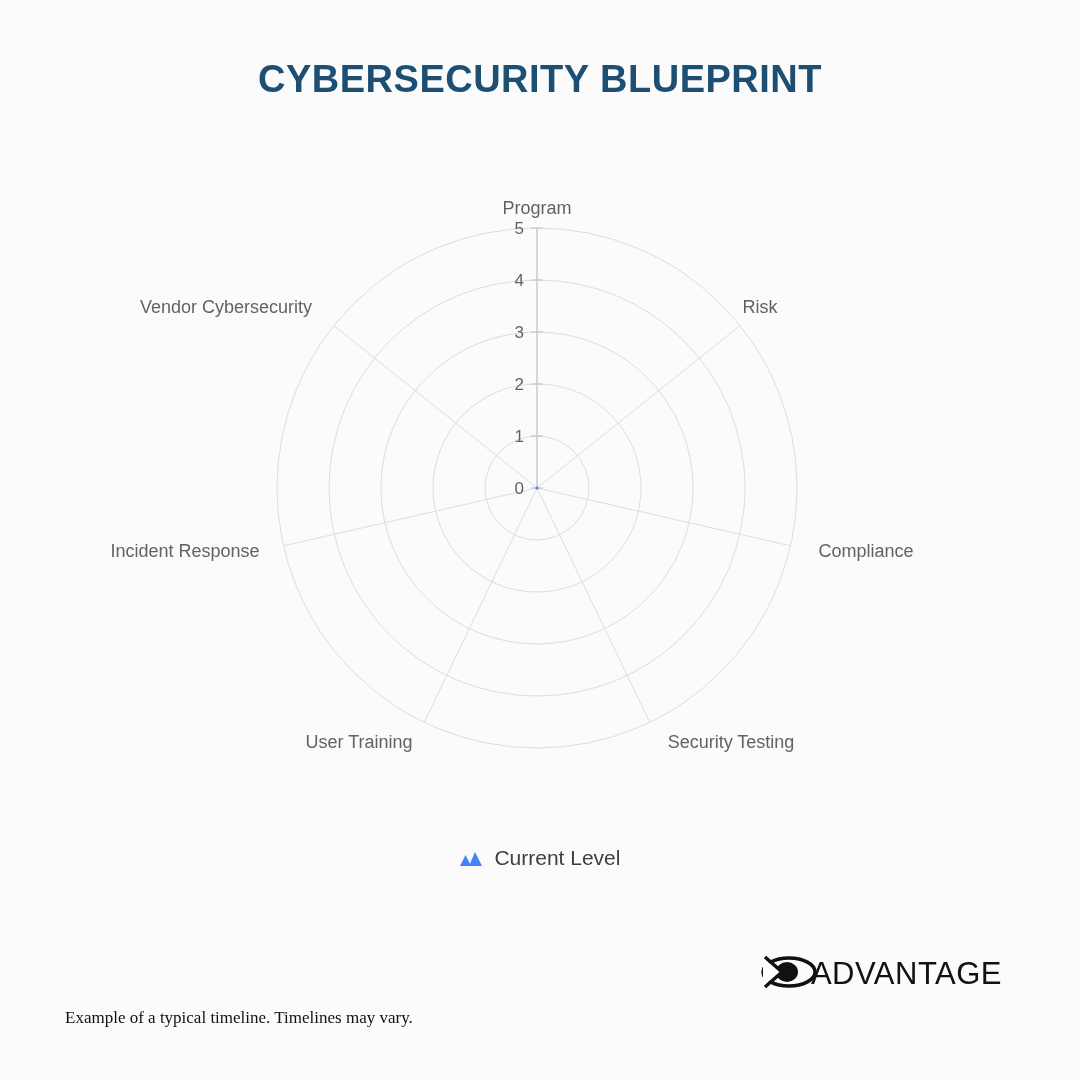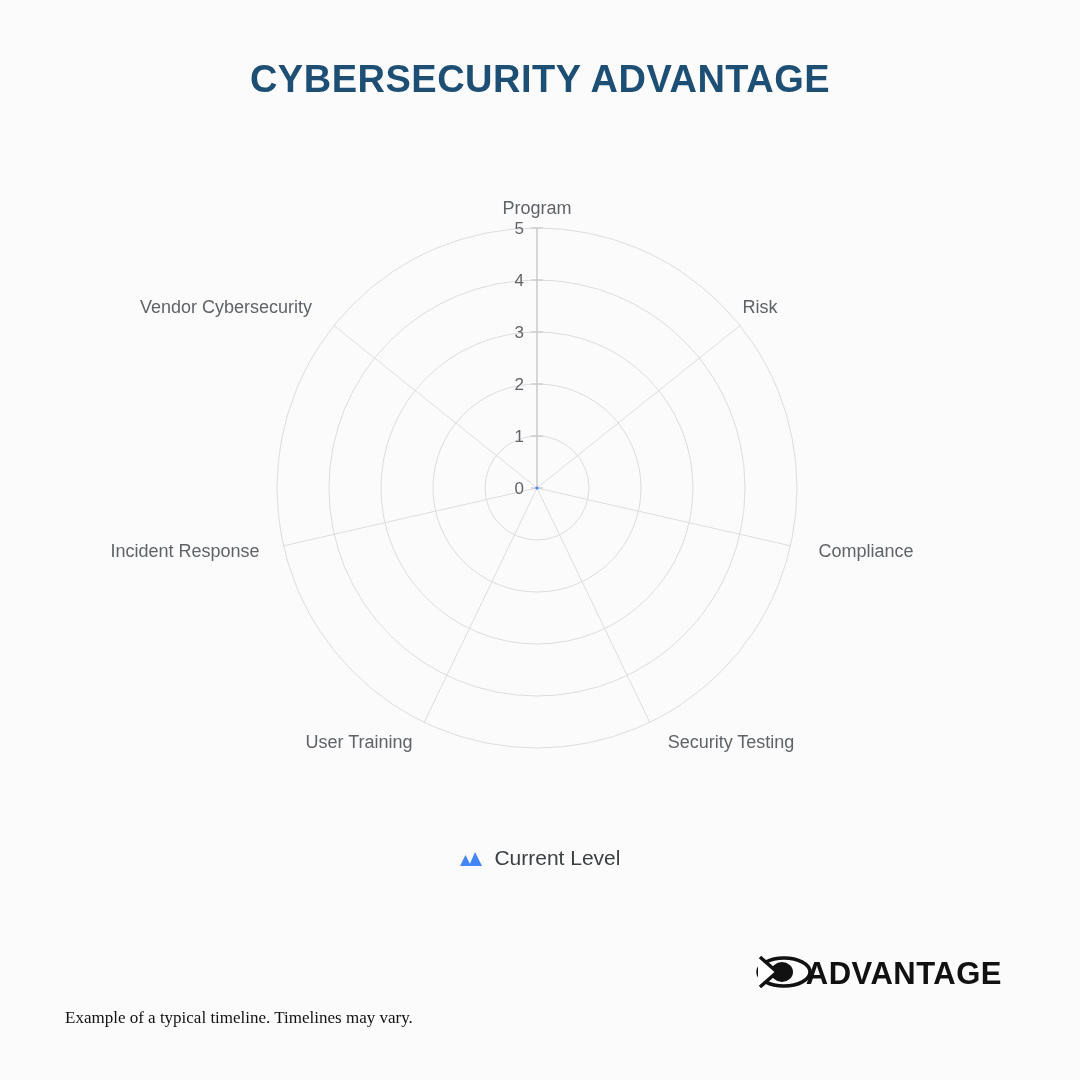--- a/index.html
+++ b/index.html
@@ -79,33 +79,33 @@
   .logo {
     position: absolute;
     right: 78px;
     top: 950px;
     display: flex;
     align-items: center;
     height: 48px;
   }
   .logo-text {
     font-family: "Liberation Sans", sans-serif;
-    font-weight: bold;
+    font-weight: normal;
     font-size: 31px;
     letter-spacing: 0.5px;
     color: #111111;
     margin-left: -6px;
   }
 </style>
 </head>
 <body>
 
 <div class="page">
 
-  <div class="title">CYBERSECURITY ADVANTAGE</div>
+  <div class="title">CYBERSECURITY BLUEPRINT</div>
 
   <div class="chart-wrap">
     <svg class="radar" width="1080" height="680" viewBox="0 0 1080 680">
       <g>
         <circle cx="537" cy="338" r="52" fill="none" stroke="#dddddd" stroke-width="1"></circle>
         <circle cx="537" cy="338" r="104" fill="none" stroke="#dddddd" stroke-width="1"></circle>
         <circle cx="537" cy="338" r="156" fill="none" stroke="#dddddd" stroke-width="1"></circle>
         <circle cx="537" cy="338" r="208" fill="none" stroke="#dddddd" stroke-width="1"></circle>
         <circle cx="537" cy="338" r="260" fill="none" stroke="#dddddd" stroke-width="1"></circle>
       </g>

